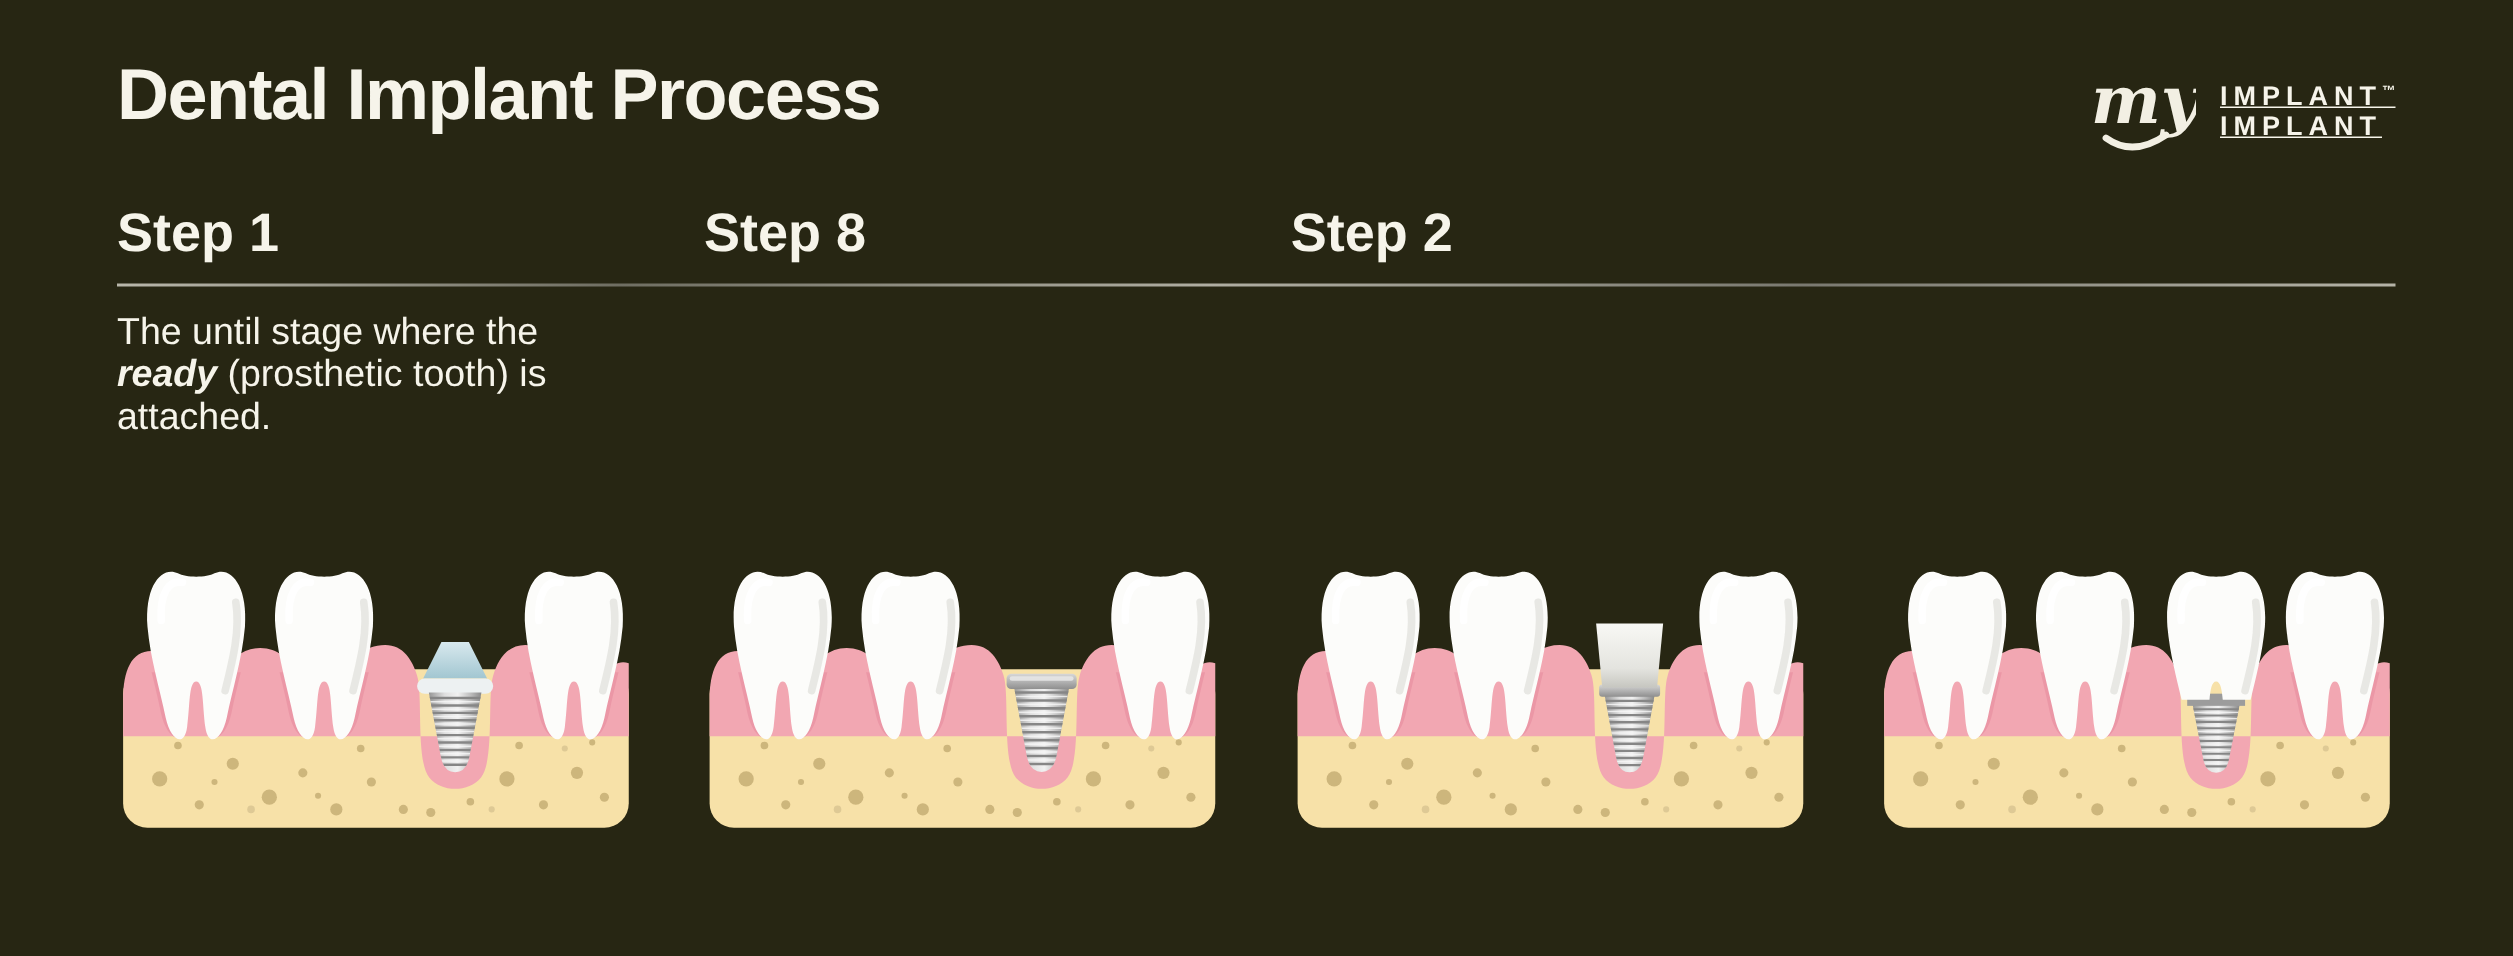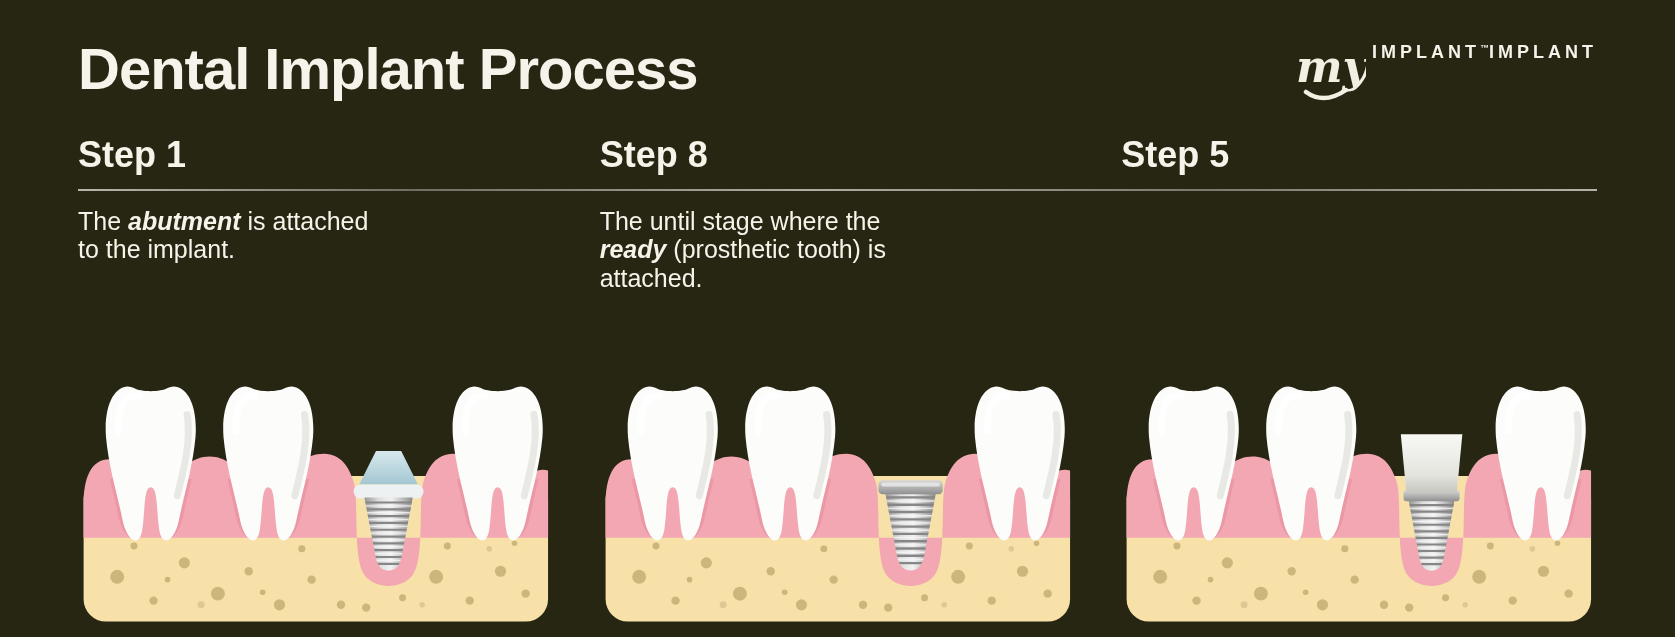--- a/index.html
+++ b/index.html
@@ -10,30 +10,30 @@
   *{box-sizing:border-box;}
   html,body{margin:0;padding:0;}
   body{
     width:1675px;height:637px;overflow:hidden;
     background:var(--bg,#272613);
     color:var(--text,#f6f4ea);
     font-family:"Liberation Sans","DejaVu Sans",sans-serif;
     padding:34px 78px 0 78px;
   }
   .header{display:flex;justify-content:space-between;align-items:flex-start;}
-  h1.title{font-size:58px;line-height:1.0;margin:6px 0 0 0;font-weight:700;letter-spacing:-1px;}
+  h1.title{font-size:48px;line-height:1.0;margin:6px 0 0 0;font-weight:700;letter-spacing:-1px;}
   
-  .logo{display:flex;align-items:flex-start;gap:6px;margin-top:8px;}
+  .logo{display:flex;align-items:center;gap:16px;margin-top:8px;text-decoration:underline;}
   .logo-script{position:relative;width:72px;height:64px;}
   .logo-script text{font-family:"DejaVu Serif",serif;font-style:italic;font-weight:bold;}
-  .logo-words{display:flex;flex-direction:row;line-height:1.12;}
+  .logo-words{display:flex;flex-direction:column;line-height:1.12;}
   .logo-words .w{font-size:18px;font-weight:700;letter-spacing:4px;}
   .tm{font-size:9px;vertical-align:super;letter-spacing:0;}
   
-  .grid{display:grid;grid-template-columns:repeat(3,1fr);column-gap:46px;}
+  .grid{display:grid;grid-template-columns:repeat(4,1fr);column-gap:46px;}
   .heads{margin-top:28px;}
   h2.step-label{font-size:36px;margin:0;font-weight:700;}
   .rule{height:2px;margin:13px 0 16px 0;border:0;
     background:linear-gradient(90deg,#b9b7ab,#6f6e62 22%,#b0aea2 48%,#7a7970 74%,#b5b3a7);}
   .descs{height:152px;align-items:start;}
   .descs p{margin:0;font-size:25px;line-height:1.13;max-width:308px;}
   .descs .em{font-weight:800;font-style:italic;}
   .scenes{margin-top:8px;}
   .scene{width:100%;height:auto;display:block;}
   
@@ -146,27 +146,26 @@
     <div class="logo-words">
       <span class="w"><span>IMPLANT</span><span class="tm">™</span></span>
       <span class="w">IMPLANT</span>
     </div>
   </div>
 </div>
 
 <div class="grid heads">
   <h2 class="step-label">Step 1</h2>
   <h2 class="step-label">Step 8</h2>
-  <h2 class="step-label">Step 5</h2>
+  <h2 class="step-label">Step 2</h2>
 </div>
 
 <div class="rule"></div>
 
 <div class="grid descs">
-  <p><span>The </span><span class="em">abutment</span><span> is attached to the implant.</span></p>
   <p><span>The until stage where the </span><span class="em">ready</span><span> (prosthetic tooth) is attached.</span></p>
 </div>
 
 <div class="grid scenes">
 
   <svg class="scene" viewBox="0 0 340 186">
     <use href="#sceneBase"></use>
     <g>
       <path d="M213,60 L231,60 L243,84 L201,84 Z" fill="url(#blueG)"></path>
       <rect x="197" y="84" width="50" height="10" rx="5" fill="#edf1f2"></rect>

